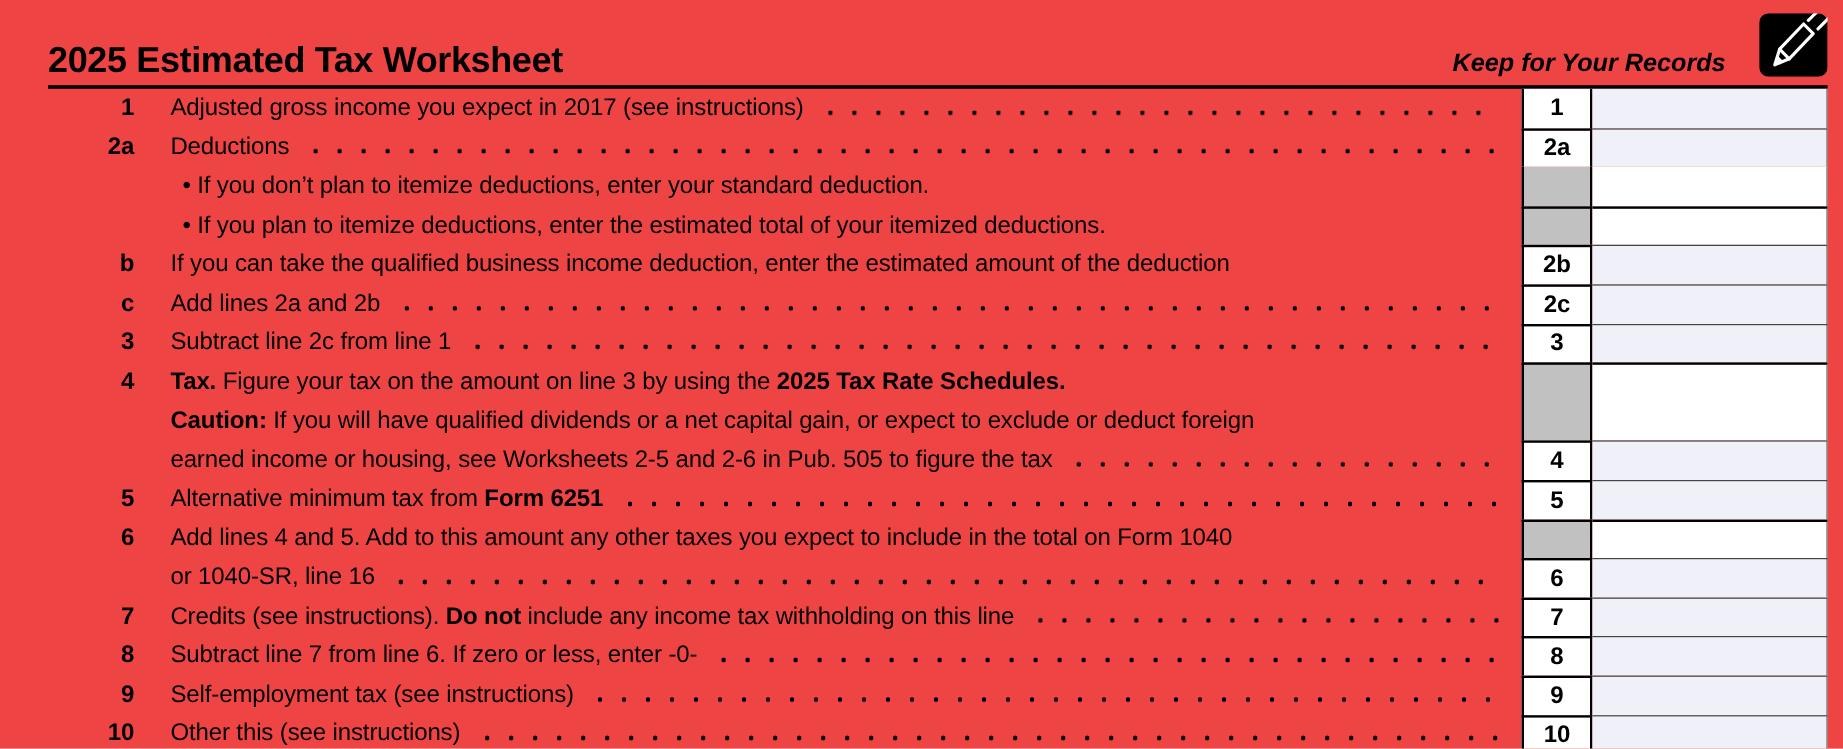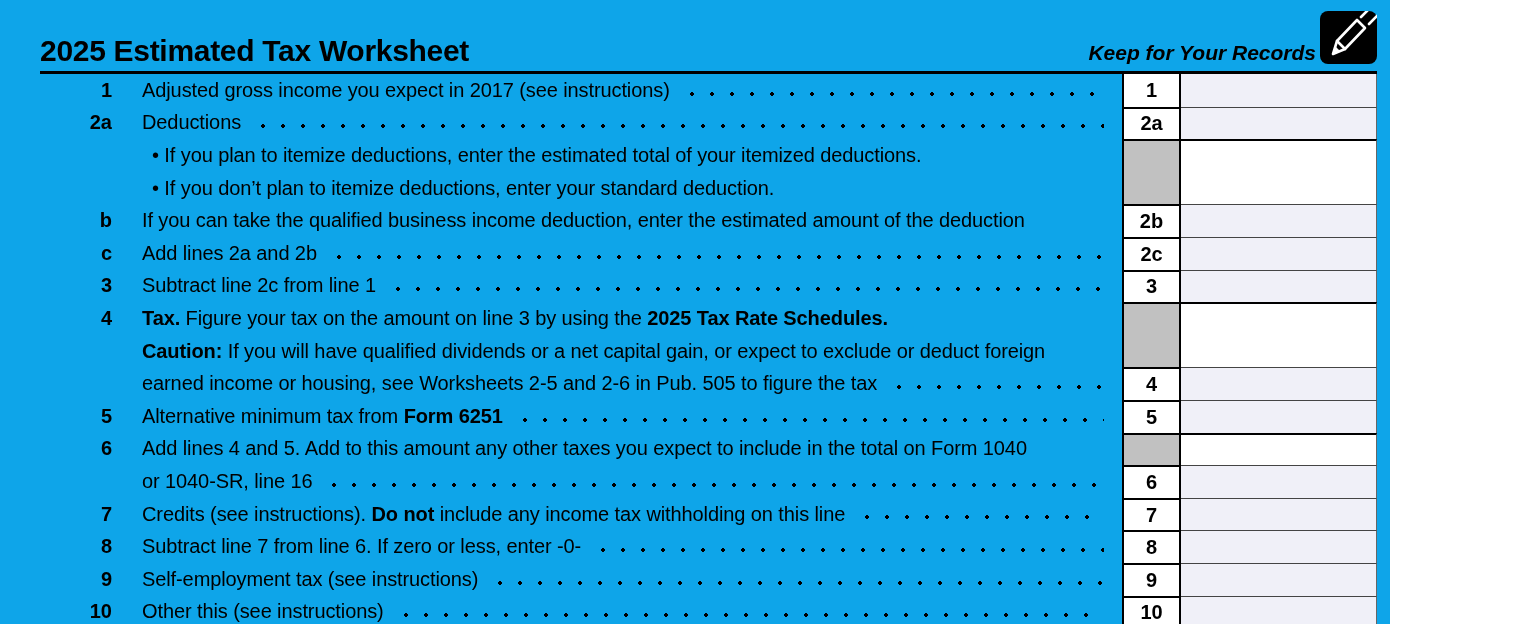--- a/index.html
+++ b/index.html
@@ -1,23 +1,23 @@
 <!DOCTYPE html>
 <html><head>
 <meta charset="utf-8">
 <style>
   html,body{margin:0;padding:0;background:#fff;}
-  .page{width:1390px;height:624px;background:#0ea5e9;color:#000;
+  .page{width:1536px;height:624px;background:#ef4444;color:#000;
         font-family:"Liberation Sans",sans-serif;overflow:hidden;position:relative;}
   
   .hdr{display:flex;align-items:flex-end;height:66px;border-bottom:3px solid #000;
        margin:0 13px 0 40px;padding-bottom:5px;box-sizing:content-box;}
   .title{font-size:30px;font-weight:bold;letter-spacing:-0.3px;line-height:1;}
   .spacer{flex:1;}
-  .records{font-size:21px;font-weight:bold;font-style:italic;margin-right:4px;line-height:1;padding-bottom:3px;}
+  .records{font-size:21px;font-weight:bold;font-style:italic;margin-right:28px;line-height:1;padding-bottom:3px;}
   .pencil{width:57px;height:53px;flex:0 0 57px;margin-bottom:2px;}
   
   .rows{width:100%;}
   .trow{display:flex;height:32.6px;align-items:center;padding-right:13px;box-sizing:border-box;}
   .lnum{flex:0 0 112px;text-align:right;font-weight:bold;font-size:20px;}
   .ltext{margin-left:30px;white-space:nowrap;font-size:20px;letter-spacing:-0.1px;}
   .ltext.bullet{margin-left:40px;}
   .s-n{font-weight:normal;}
   .s-b{font-weight:bold;}
   .s-i{}
@@ -68,31 +68,31 @@
       </div>
       <div class="trow">
         <div class="lnum">2a</div>
         <div class="ltext"><span class="s-n">Deductions</span></div>
         <div class="dots"></div>
         <div class="numbox box sep-thick">2a</div>
         <div class="entry field esep-thin"></div>
       </div>
       <div class="trow">
         <div class="lnum"></div>
+        <div class="ltext bullet"><span class="s-n">• If you don’t plan to itemize deductions, enter your standard deduction.</span></div>
+        <div class="dots off"></div>
+        <div class="numbox gray sep-none"></div>
+        <div class="entry blank esep-none"></div>
+      </div>
+      <div class="trow">
+        <div class="lnum"></div>
         <div class="ltext bullet"><span class="s-n">• If you plan to itemize deductions, enter the estimated total of your itemized deductions.</span></div>
         <div class="dots off"></div>
         <div class="numbox gray sep-thick"></div>
         <div class="entry blank esep-thick"></div>
-      </div>
-      <div class="trow">
-        <div class="lnum"></div>
-        <div class="ltext bullet"><span class="s-n">• If you don’t plan to itemize deductions, enter your standard deduction.</span></div>
-        <div class="dots off"></div>
-        <div class="numbox gray sep-none"></div>
-        <div class="entry blank esep-none"></div>
       </div>
       <div class="trow">
         <div class="lnum">b</div>
         <div class="ltext"><span class="s-n">If you can take the qualified business income deduction, enter the estimated amount of the deduction</span></div>
         <div class="dots off"></div>
         <div class="numbox box sep-thick">2b</div>
         <div class="entry field esep-thin"></div>
       </div>
       <div class="trow">
         <div class="lnum">c</div>

